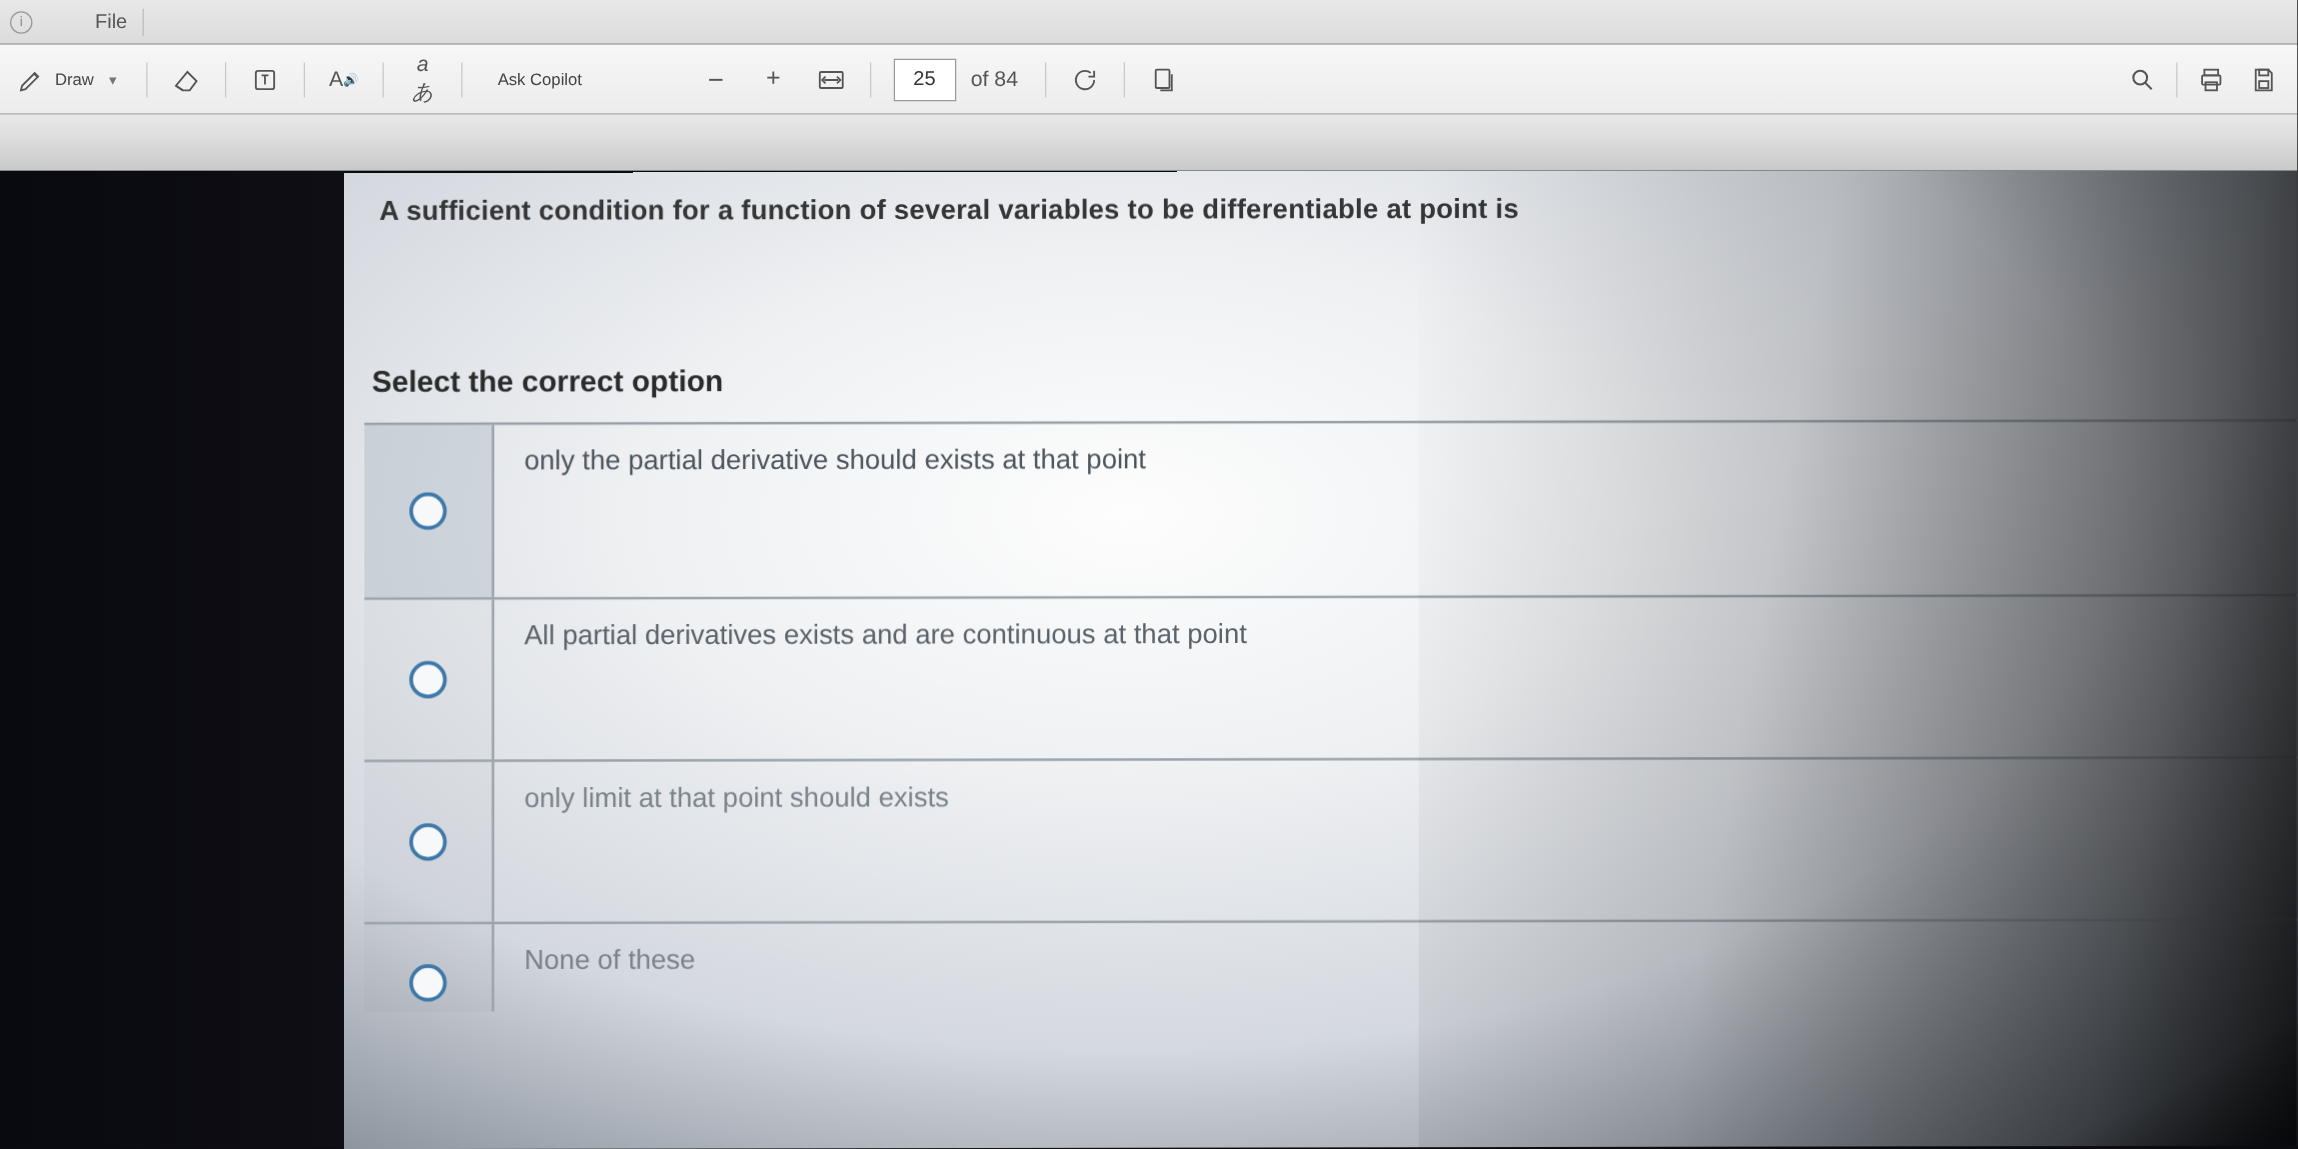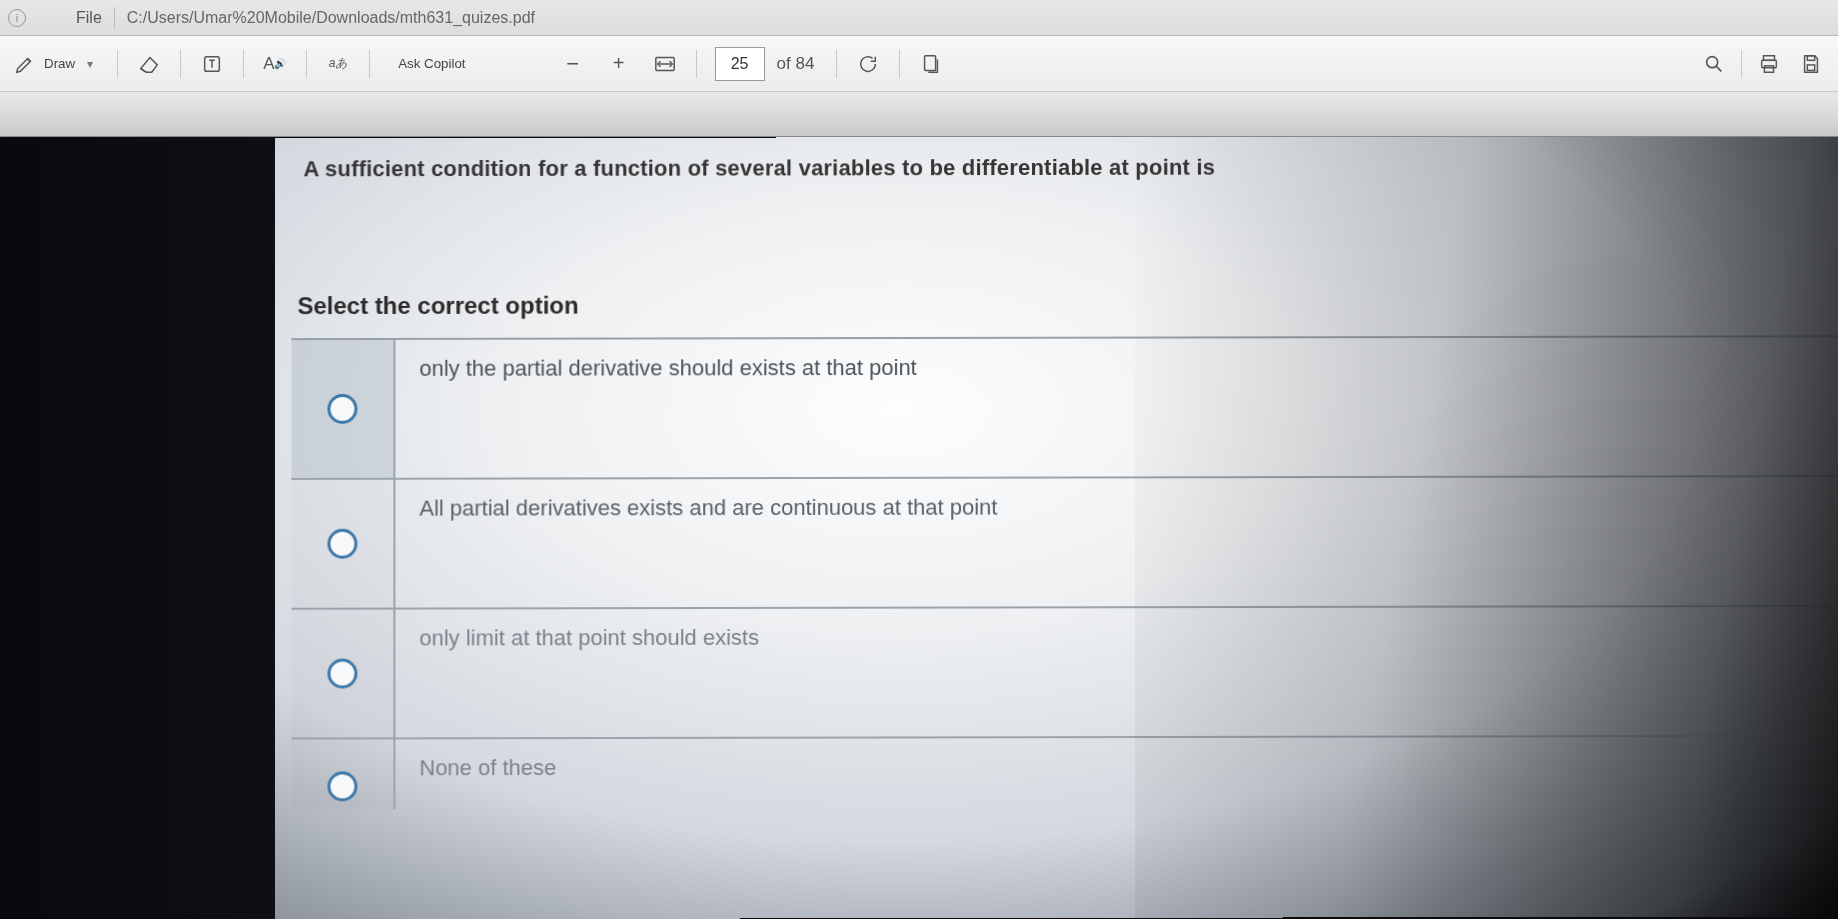--- a/index.html
+++ b/index.html
@@ -166,21 +166,20 @@
 
   svg { display:block; }
 </style>
 </head>
 <body>
 
 <div class="address-bar">
   <span class="info-icon">i</span>
   <span class="file-label">File</span>
   <span class="sep"></span>
-  <span class="path">C:/Users/Umar%20Mobile/Downloads/mth631_quizes.pdf</span>
 </div>
 
 <div class="toolbar">
   <button class="btn draw-btn">
     <span class="icon">
       <svg width="22" height="22" viewBox="0 0 24 24" fill="none" stroke="#555" stroke-width="1.6">
         <path d="M3 21l4-1 11-11-3-3L4 17l-1 4z"></path>
           <path d="M14 6l3 3"></path>
       </svg>
     </span>
@@ -204,21 +203,21 @@
           <path d="M9 8h6M12 8v8"></path>
       </svg>
     </span>
   </button>
   <span class="tsep"></span>
   <button class="btn">
     <span class="icon" style="font-size:17px;color:#555;">A<sup style="font-size:10px;">🔊</sup></span>
   </button>
   <span class="tsep"></span>
   <button class="btn">
-    <span class="icon" style="font-size:12px;color:#555;font-style:italic;">aあ</span>
+    <span class="icon" style="font-size:17px;color:#555;font-style:italic;">aあ</span>
   </button>
   <span class="tsep"></span>
   <button class="btn" style="padding:6px 18px;justify-content:flex-end;">
     <span>Ask Copilot</span>
   </button>
 
   <span class="spacer"></span>
 
   <button class="btn">
     <span class="icon" style="font-size:22px;color:#555;">−</span>

